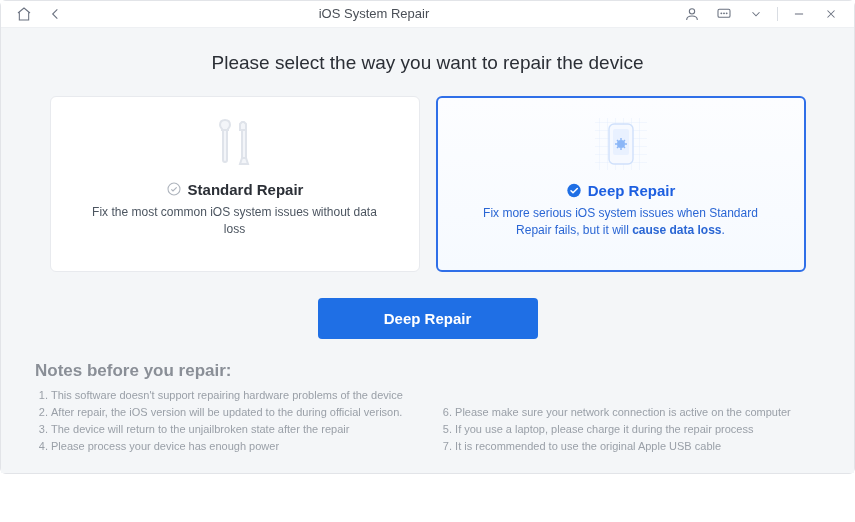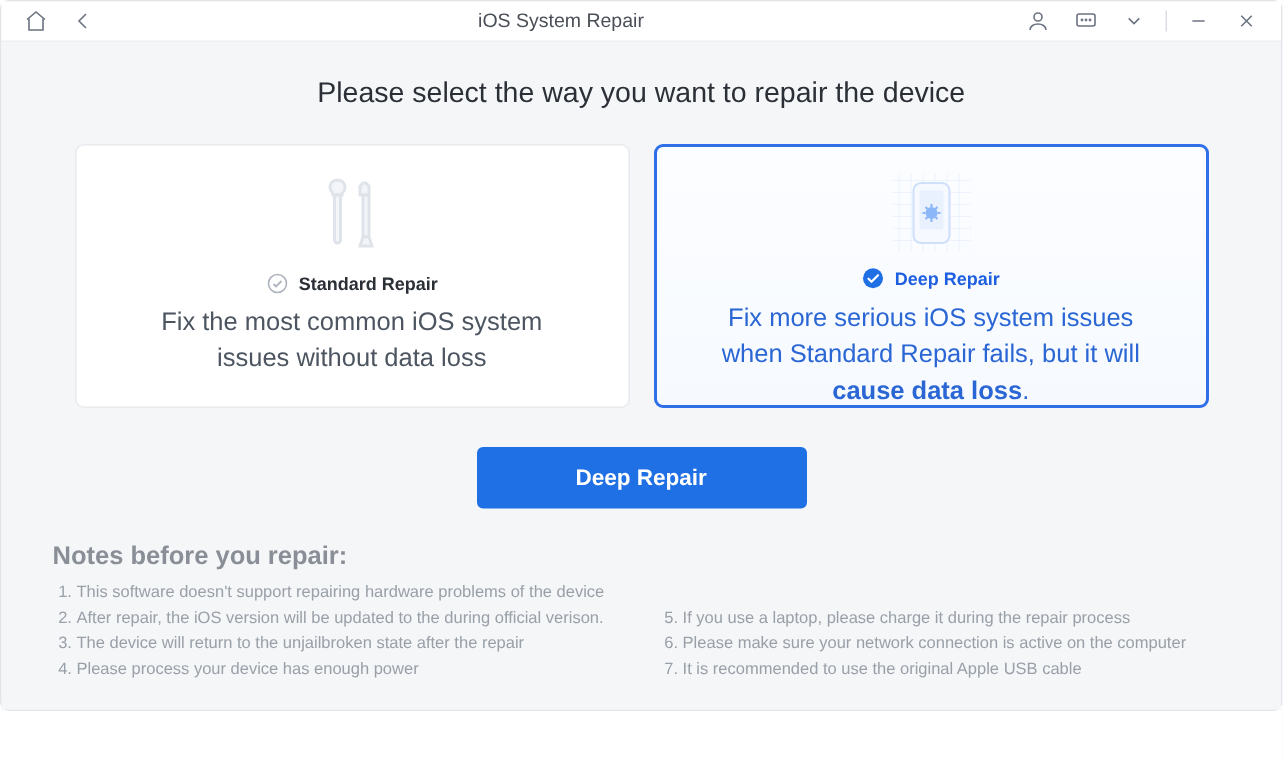--- a/index.html
+++ b/index.html
@@ -97,31 +97,31 @@
     justify-content: center;
     margin-bottom: 6px;
   }
   .card-title-row {
     display: flex;
     align-items: center;
     gap: 6px;
     margin-bottom: 6px;
   }
   .card-title {
-    font-size: 12px;
+    font-size: 15px;
     font-weight: 700;
     color: #2b2f36;
   }
   .card.selected .card-title { color: #1d5fe0; }
   .card-check {
     width: 16px; height: 16px;
     display:flex;align-items:center;justify-content:center;
   }
   .card-desc {
-    font-size: 17px;
+    font-size: 12px;
     color: #4c5560;
     text-align: center;
     line-height: 1.45;
     max-width: 300px;
   }
   .card.selected .card-desc { color: #2a66d4; }
   .bold-inline { font-weight: 700; }
 
   .action-row {
     display:flex;justify-content:center;margin-top: 26px;
@@ -285,21 +285,21 @@
     <div class="notes-section">
       <div class="notes-title">Notes before you repair:</div>
       <div class="notes-cols">
         <ol>
           <li>This software doesn't support repairing hardware problems of the device</li>
           <li>After repair, the iOS version will be updated to the during official verison.</li>
           <li>The device will return to the unjailbroken state after the repair</li>
           <li>Please process your device has enough power</li>
         </ol>
         <ol class="col2">
+          <li data-num="6">Please make sure your network connection is active on the computer</li>
           <li data-num="5">If you use a laptop, please charge it during the repair process</li>
-          <li data-num="6">Please make sure your network connection is active on the computer</li>
           <li data-num="7">It is recommended to use the original Apple USB cable</li>
         </ol>
       </div>
     </div>
 
   </div>
 </div>
 
 </body></html>

